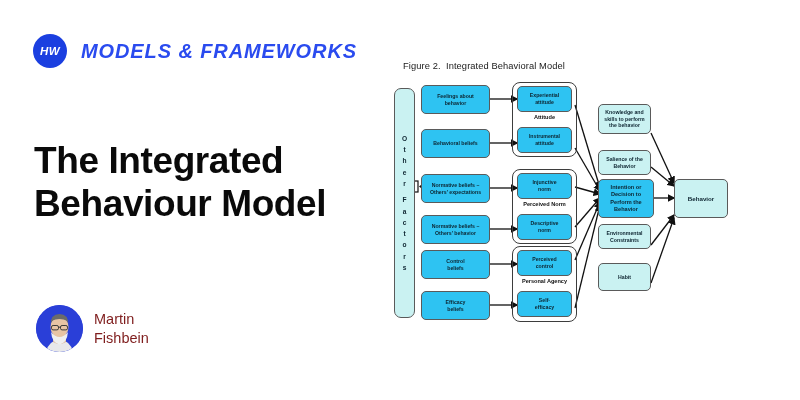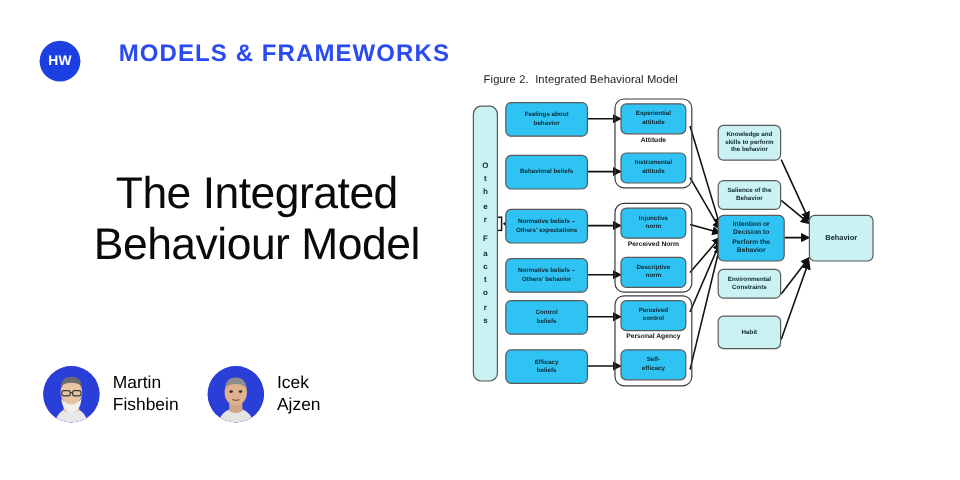--- a/index.html
+++ b/index.html
@@ -4,47 +4,46 @@
 <style>
   html,body{margin:0;padding:0;}
   body{
     width:800px;height:400px;overflow:hidden;background:#ffffff;
     font-family:"Liberation Sans","DejaVu Sans",sans-serif;
     position:relative;
   }
   .page{position:absolute;inset:0;background:#fff;}
 
   
-  .brand{position:absolute;left:33px;top:34px;display:flex;align-items:flex-start;gap:32px;}
+  .brand{position:absolute;left:33px;top:34px;display:flex;align-items:center;gap:14px;font-style:italic;}
   .brand-logo{
     width:34px;height:34px;border-radius:50%;background:#1B3FE0;
     display:flex;align-items:center;justify-content:center;
     color:#fff;font-size:11.5px;font-weight:bold;letter-spacing:.3px;
     font-family:"Liberation Sans",sans-serif;
   }
   .brand-text{
     color:#2A4BEF;font-size:20px;font-weight:bold;letter-spacing:.9px;
   }
 
   .headline{
     position:absolute;left:34px;top:139px;width:360px;
-    font-size:37px;line-height:1.17;font-weight:normal;color:#0a0a0a;
+    font-size:37px;line-height:1.17;font-weight:bold;color:#0a0a0a;
     letter-spacing:-0.4px;
-    text-align:center;
   }
 
   .authors{position:absolute;left:36px;top:305px;display:flex;align-items:center;gap:24px;}
   .author{display:flex;align-items:center;gap:11px;}
   .avatar{
     width:47px;height:47px;border-radius:50%;
     background:#2A3FD8;overflow:hidden;position:relative;flex:none;
   }
   .avatar svg{position:absolute;left:0;top:0;}
   .author-name{
-    font-size:14.5px;line-height:1.25;color:#000000;font-weight:normal;white-space:pre-line;
+    font-size:14.5px;line-height:1.25;color:#7f1d1d;font-weight:normal;white-space:pre-line;
   }
 
   
   .figure{
     position:absolute;left:386px;top:55px;width:380px;height:300px;
   }
   .fig-title{
     position:absolute;left:17px;top:6px;font-size:9.3px;color:#1a1a1a;
     font-family:"Liberation Sans",sans-serif;letter-spacing:.1px;white-space:pre;
   }
@@ -104,38 +103,20 @@
             <rect x="15.5" y="20.5" width="7" height="4.4" rx="1.6" fill="none" stroke="#3a3a3a" stroke-width="1"></rect>
             <rect x="24.5" y="20.5" width="7" height="4.4" rx="1.6" fill="none" stroke="#3a3a3a" stroke-width="1"></rect>
             <line x1="22.5" y1="22.2" x2="24.5" y2="22.2" stroke="#3a3a3a" stroke-width="1"></line>
           </g>
         </svg>
       </div>
       <div class="author-name">Martin
 Fishbein</div>
     </div>
 
-    <div class="author">
-      <div class="avatar">
-        <svg width="47" height="47" viewBox="0 0 47 47" aria-hidden="true">
-          <circle cx="23.5" cy="23.5" r="23.5" fill="#2A3FD8"></circle>
-          <g>
-            <path d="M9 47 q2.5-10.5 14.5-12 Q36 36.5 38 47 Z" fill="#e4e4e0"></path>
-            <path d="M18 31 h11 v6.5 q-5.5 3.5 -11 0 Z" fill="#cfa684"></path>
-            <ellipse cx="23.5" cy="22" rx="9.3" ry="11" fill="#ddb28c"></ellipse>
-            <path d="M14.4 19.5 q0.5-10 9.1-10 q8.6 0 9.1 10 q-1.5-4.5 -9.1-4.5 q-7.6 0 -9.1 4.5 Z" fill="#8d8d8d"></path>
-            <ellipse cx="19.6" cy="21.3" rx="1.5" ry="1.1" fill="#3a2f28"></ellipse>
-            <ellipse cx="27.4" cy="21.3" rx="1.5" ry="1.1" fill="#3a2f28"></ellipse>
-            <path d="M20.5 27.8 q3 1.6 6 0" stroke="#8c6246" stroke-width="1" fill="none"></path>
-          </g>
-        </svg>
-      </div>
-      <div class="author-name">Icek
-Ajzen</div>
-    </div>
 
   </div>
 
   <div class="figure">
 
     <div class="fig-title">Figure 2.  Integrated Behavioral Model</div>
 
     <svg class="diagram-svg" width="380" height="300" viewBox="0 0 380 300">
       <defs>
         <marker id="ah" markerWidth="6" markerHeight="6" refX="5" refY="3" orient="auto">

